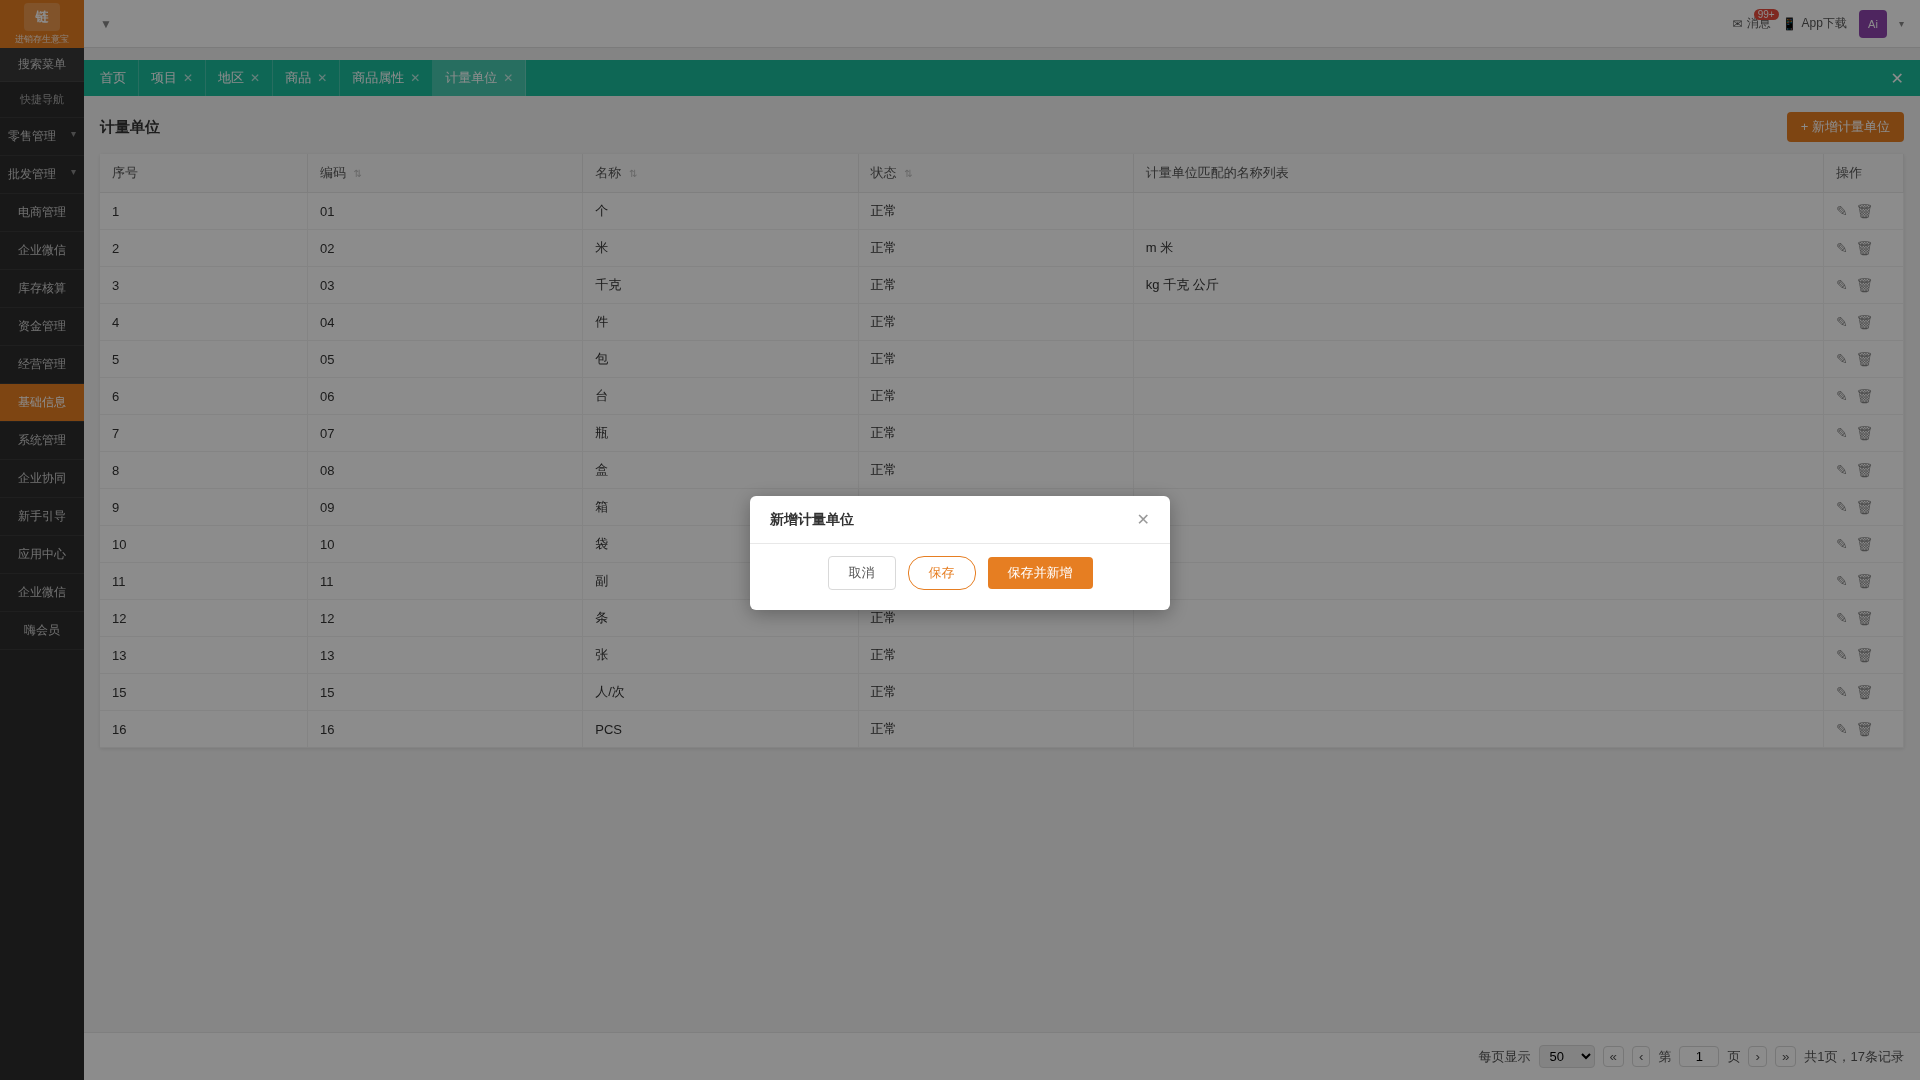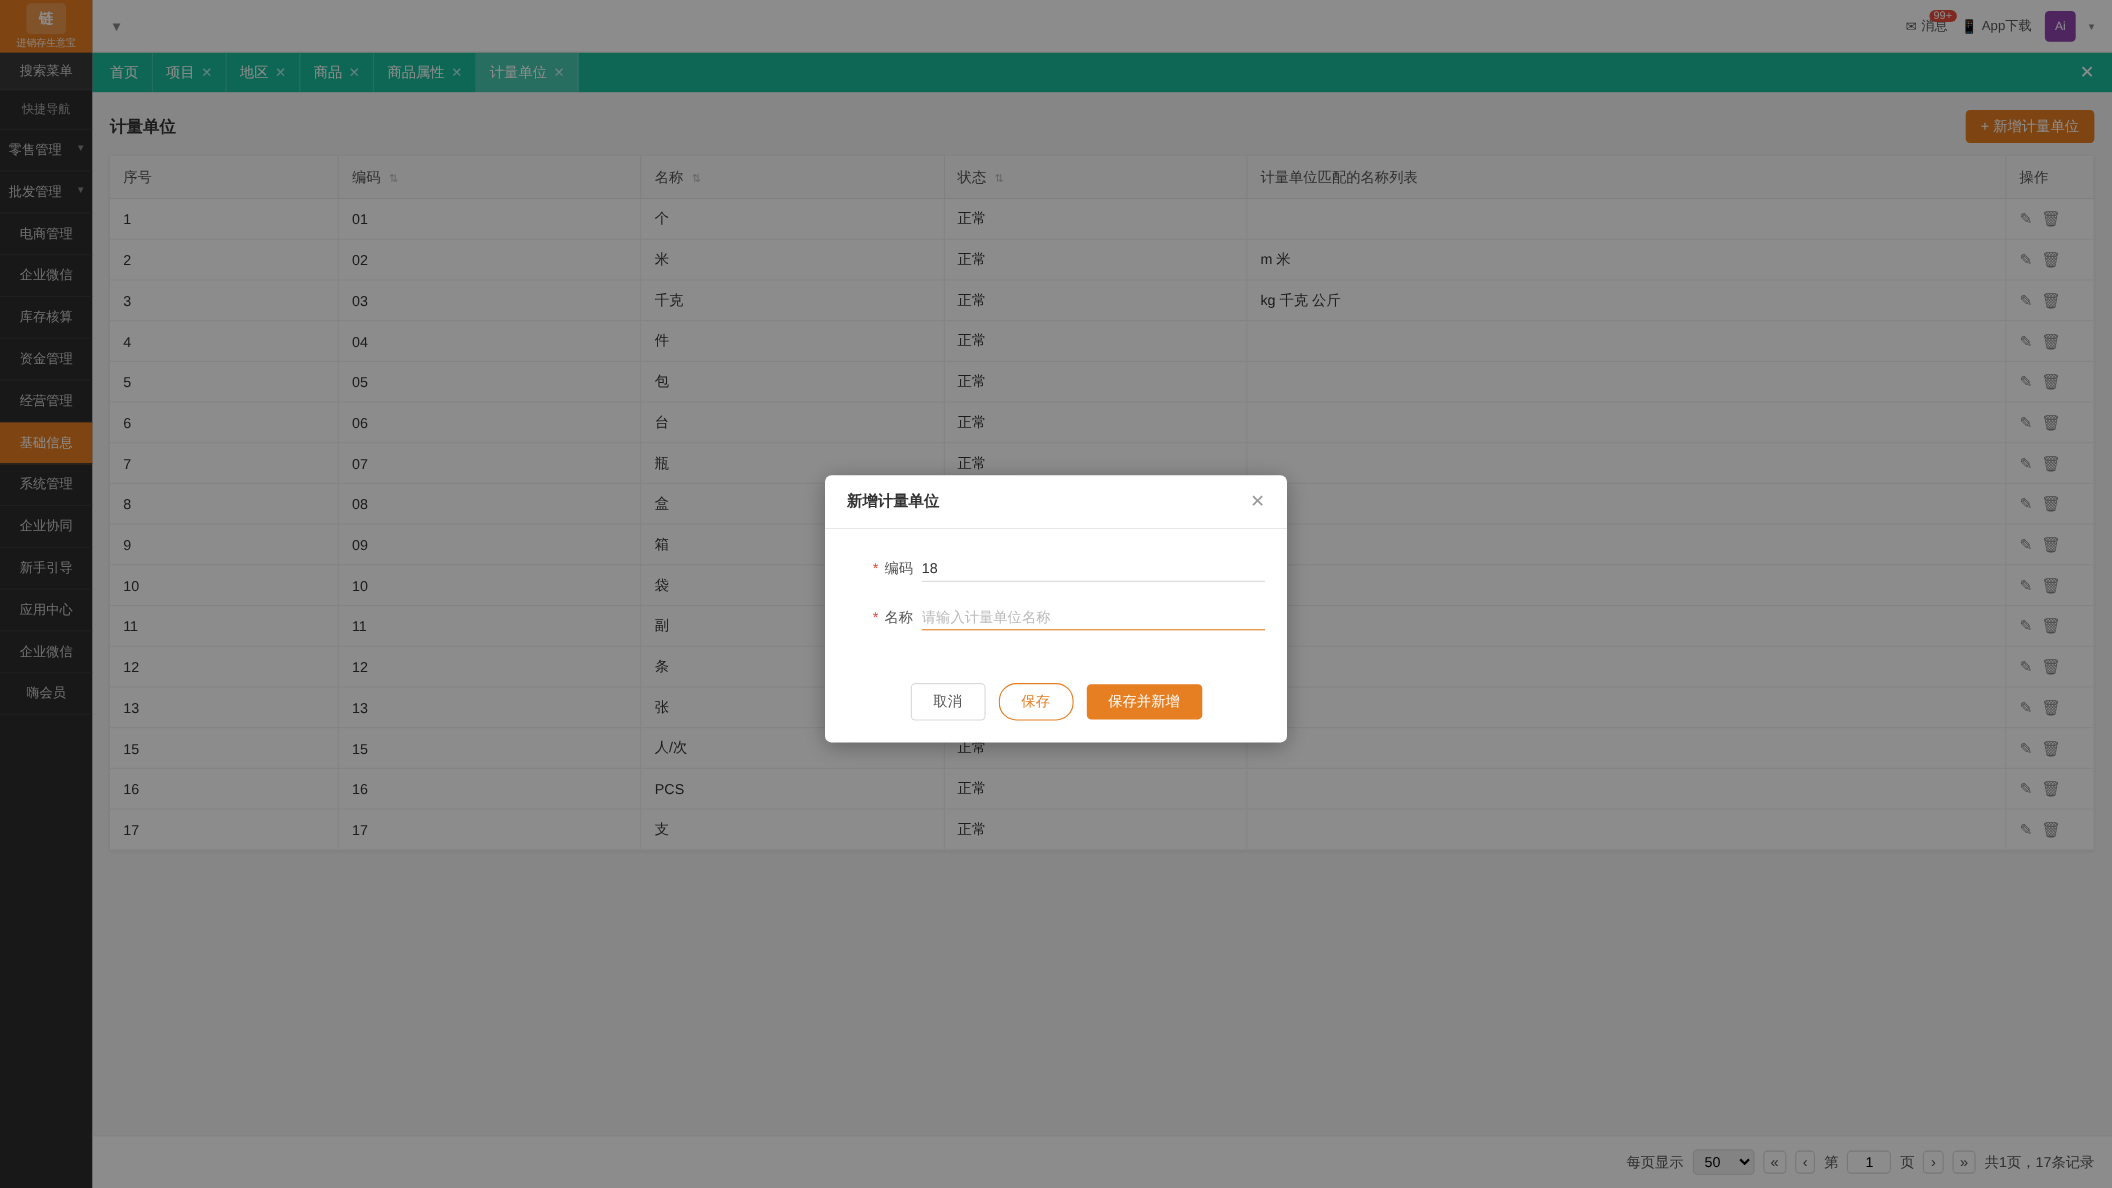--- a/index.html
+++ b/index.html
@@ -85,20 +85,21 @@
     .topbar-dropdown-arrow { color: #888; font-size: 10px; }
 
     
     .tabs-bar {
       background: #1abc9c;
       display: flex;
       align-items: center;
       height: 36px;
       flex-shrink: 0;
       padding: 0 4px;
+      margin-top: 12px;
     }
     .tab {
       display: flex;
       align-items: center;
       padding: 0 12px;
       height: 100%;
       color: white;
       font-size: 13px;
       cursor: pointer;
       gap: 6px;
@@ -623,33 +624,20 @@
     <td>PCS</td>
     <td class="status-normal">正常</td>
     <td></td>
     <td>
       <div class="action-btns">
         <span class="action-btn">✎</span>
         <span class="action-btn">🗑</span>
       </div>
     </td>
   </tr>
-          <tr>
-    <td>17</td>
-    <td>17</td>
-    <td>支</td>
-    <td class="status-normal">正常</td>
-    <td></td>
-    <td>
-      <div class="action-btns">
-        <span class="action-btn">✎</span>
-        <span class="action-btn">🗑</span>
-      </div>
-    </td>
-  </tr>
         </tbody>
     </table>
   </div>
 
   <div class="pagination-bar">
     <span>每页显示</span>
     <select class="page-size-select">
       <option>50</option>
       <option>10</option>
       <option>20</option>
@@ -665,35 +653,19 @@
     <span>共1页，17条记录</span>
   </div>
 </div>
 
 <div class="modal-overlay">
   <div class="modal">
     <div class="modal-header">
       <span class="modal-title">新增计量单位</span>
       <span class="modal-close">✕</span>
     </div>
-    <div class="modal-body">
-      <div class="form-row">
-        <div class="form-label">
-          <span class="form-required">*</span>
-          <span>编码</span>
-        </div>
-        <input class="form-input" type="text" value="18" style="">
-      </div>
-      <div class="form-row">
-        <div class="form-label">
-          <span class="form-required">*</span>
-          <span>名称</span>
-        </div>
-        <input class="form-input active-border" type="text" placeholder="请输入计量单位名称" style="">
-      </div>
-    </div>
     <div class="modal-footer">
       <button class="btn-cancel">取消</button>
       <button class="btn-save">保存</button>
       <button class="btn-save-new">保存并新增</button>
     </div>
   </div>
 </div>
 
 </body></html>

